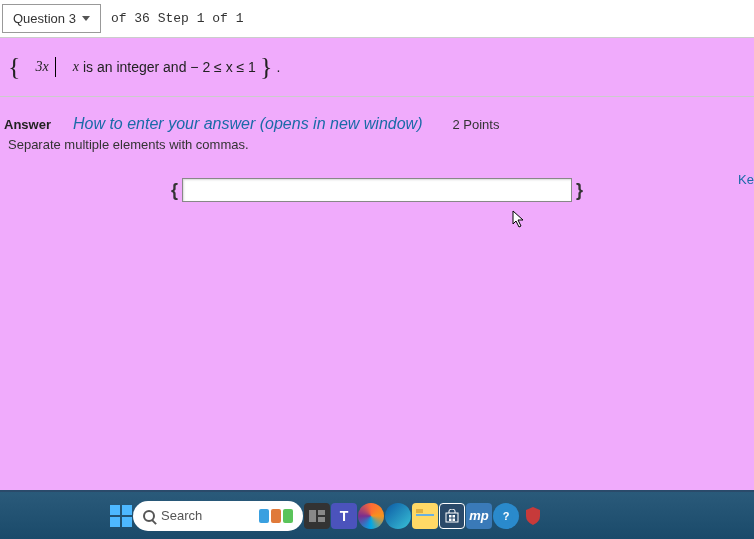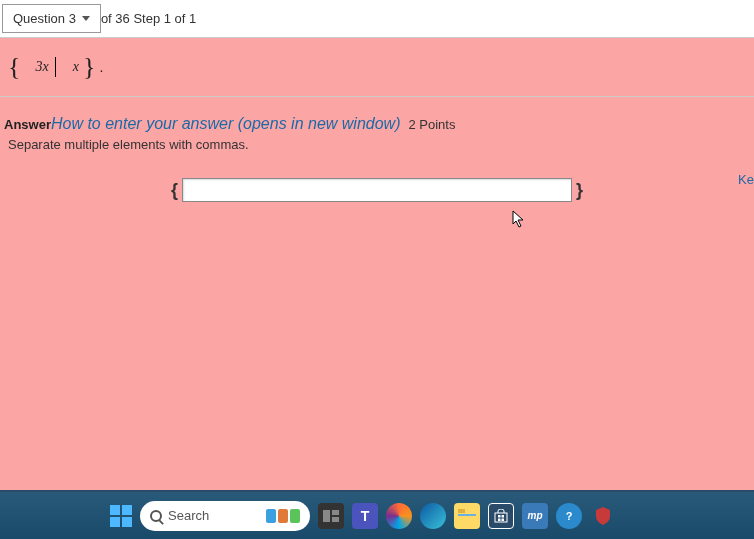--- a/index.html
+++ b/index.html
@@ -5,21 +5,21 @@
     * { margin: 0; padding: 0; box-sizing: border-box; }
     body {
       font-family: Arial, sans-serif;
       background: #f5f5f5;
       width: 754px;
       height: 539px;
       overflow: hidden;
       position: relative;
     }
     .content-area {
-      background: #fca5a5;
+      background: #f0abfc;
       height: 492px;
       border-bottom: 2px solid #2a4a6a;
     }
     .question-header {
       display: flex;
       align-items: center;
       padding: 4px 0;
       background: #fff;
       border-bottom: 1px solid #ccc;
     }
@@ -36,20 +36,22 @@
     }
     .caret-down {
       width: 0; height: 0;
       border-left: 4px solid transparent;
       border-right: 4px solid transparent;
       border-top: 5px solid #555;
     }
     .step-text {
       font-size: 13px;
       color: #333;
+      margin-left: 10px;
+      font-family: Liberation Mono, monospace;
     }
     .question-body {
       padding: 14px 8px;
       border-bottom: 1px solid #ccc;
     }
     .prompt-line {
       display: flex;
       align-items: center;
       font-size: 14px;
       color: #222;
@@ -63,21 +65,21 @@
       background: #000;
       margin: 0 2px;
       vertical-align: middle;
     }
     .answer-section {
       padding: 18px 4px 8px 4px;
     }
     .answer-row {
       display: flex;
       align-items: baseline;
-      gap: 0;
+      gap: 22px;
       font-size: 13px;
     }
     .answer-label { font-weight: bold; color: #222; }
     .help-link { color: #1a6aa8; font-style: italic; font-size: 16px; }
     .points { color: #333; font-size: 13px; margin-left: 8px; }
     .hint { font-size: 13px; color: #333; margin: 4px 0 0 4px; }
     .input-row {
       display: flex;
       align-items: center;
       justify-content: center;
@@ -112,21 +114,21 @@
     }
     
     .taskbar {
       position: absolute;
       bottom: 0; left: 0; right: 0;
       height: 47px;
       background: linear-gradient(180deg, #2a5a7a 0%, #1a4a6a 100%);
       display: flex;
       align-items: center;
       padding: 0 110px;
-      gap: 8px;
+      gap: 1px;
     }
     .start-btn {
       width: 22px; height: 22px;
       display: grid;
       grid-template-columns: 1fr 1fr;
       grid-template-rows: 1fr 1fr;
       gap: 2px;
     }
     .start-btn div { background: #4db8ff; }
     .search-box {
@@ -172,21 +174,21 @@
     }
     .tb-taskview { background: #333; }
     .tb-teams { background: #4b53bc; font-weight: bold; }
     .tb-copilot {
       background: conic-gradient(#ff6b35, #f7931e, #00a8e8, #7b2d8e, #ff6b35);
       border-radius: 50%;
     }
     .tb-edge { background: linear-gradient(135deg, #0c59a4, #39c2d7); border-radius: 50%; }
     .tb-explorer { background: #ffd966; }
     .tb-store { background: #2a4a6a; border: 1px solid #fff; }
-    .tb-app { background: #3a7ab8; color: #fff; font-style: italic; font-weight: bold; font-size: 10px; }
+    .tb-app { background: #3a7ab8; color: #fff; font-style: italic; font-weight: bold; font-size: 13px; }
     .tb-tips { background: #2a8acc; border-radius: 50%; }
     .tb-shield { color: #c73a3a; background: transparent; font-size: 18px; }
   </style>
 </head>
 <body>
 
 <div class="content-area">
   <div class="question-header">
     <div class="question-dropdown">
       <span>Question 3</span>
@@ -194,20 +196,21 @@
     </div>
     <div class="step-text">of 36 Step 1 of 1</div>
   </div>
 
   <div class="question-body">
     <div class="prompt-line">
       <span class="brace">{</span>
       <span class="math-var">3x</span>
       <span class="vbar"></span>
       <span class="math-var">x</span>
+      <span> is an integer and − 2 ≤ x ≤ 1</span>
       <span class="brace">}</span>
       <span>.</span>
     </div>
   </div>
 
   <div class="answer-section">
     <div class="answer-row">
       <span class="answer-label">Answer</span>
       <span class="help-link">How to enter your answer (opens in new window)</span>
       <span class="points">2 Points</span>

